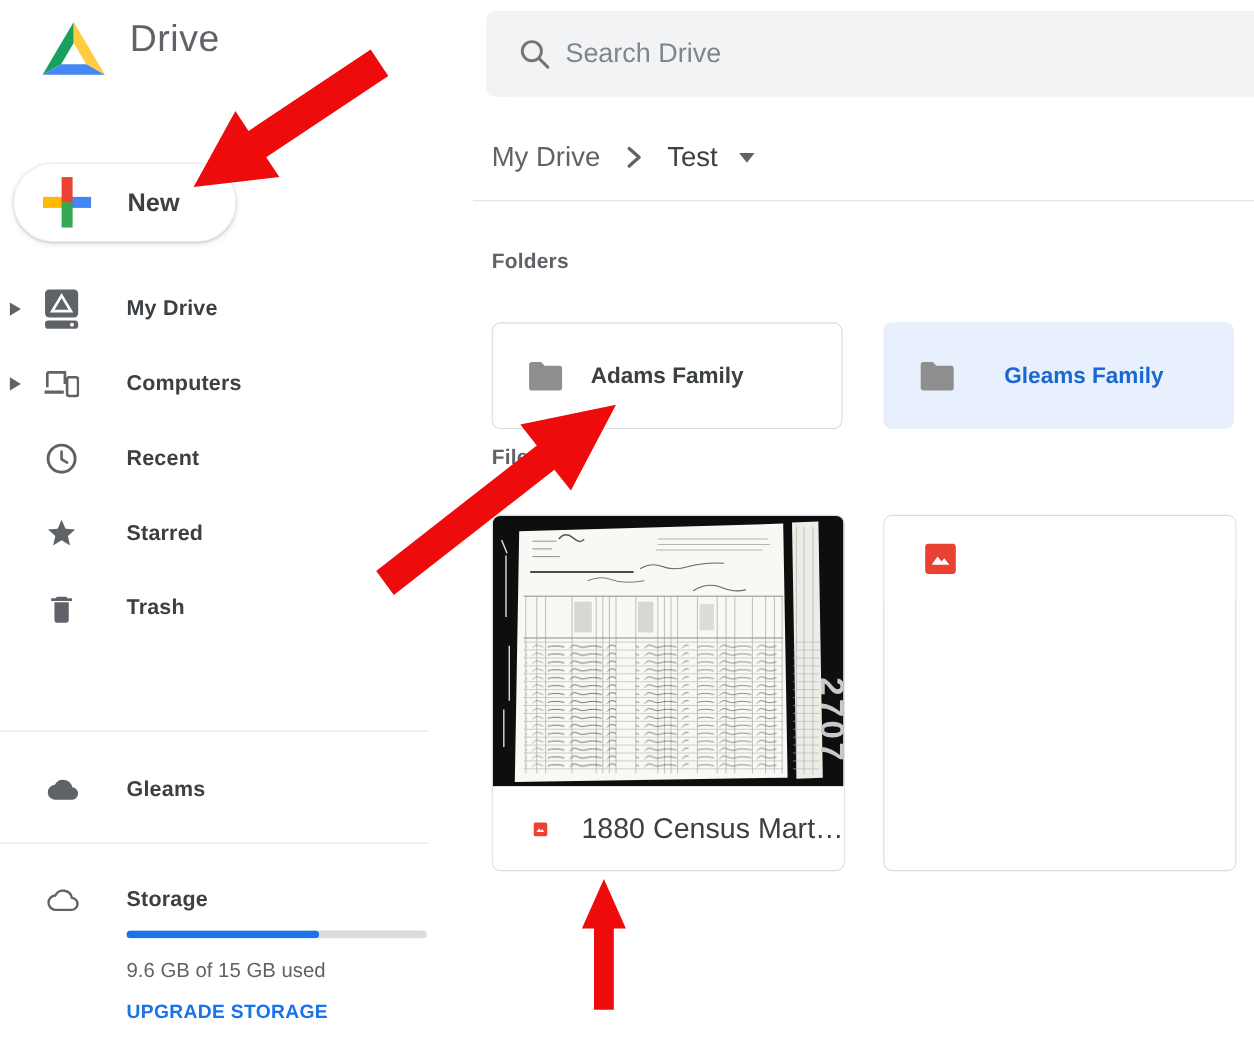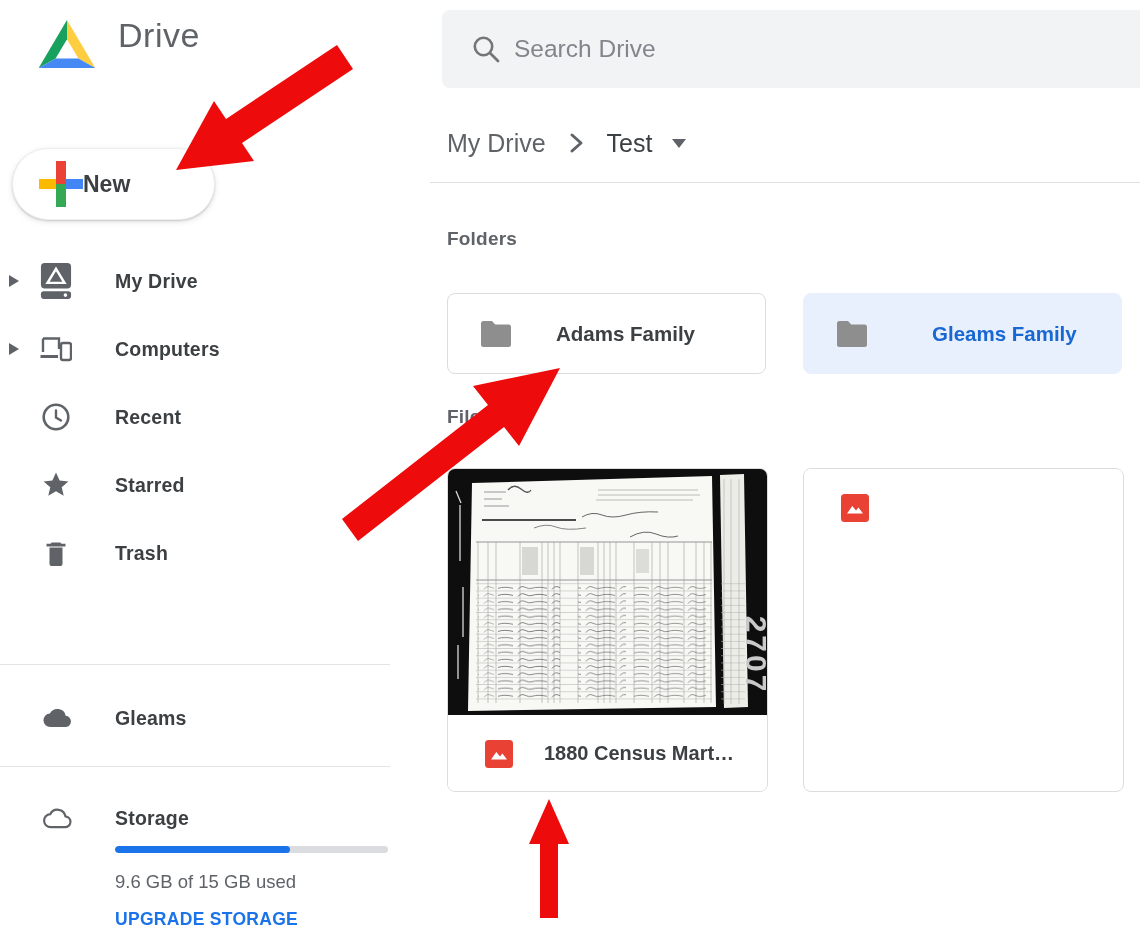--- a/index.html
+++ b/index.html
@@ -6,21 +6,21 @@
   body { font-family:"Liberation Sans", sans-serif; background:#fff; }
   .screen { position:relative; width:1140px; height:946px; overflow:hidden; background:#fff; }
 
   
   .sidebar { position:absolute; left:0; top:0; width:430px; height:946px; background:#fff; }
   .logo { position:absolute; left:35px; top:16px; display:flex; align-items:flex-start; gap:19px; cursor:pointer; }
   .logo-text { font-size:34px; color:#5f6368; letter-spacing:.5px; }
 
   .new-btn { position:absolute; left:12px; top:148px; width:203px; height:72px; background:#fff;
              border:1px solid #eceff1; border-radius:40px; display:flex; align-items:center;
-             padding-left:26px; cursor:pointer;
+             padding-left:26px; gap:33px; cursor:pointer;
              box-shadow:0 1px 2px rgba(0,0,0,.16), 0 2px 6px rgba(0,0,0,.10); }
   .new-btn span { font-size:23px; font-weight:600; color:#3c4043; }
 
   .nav { position:absolute; left:0; top:247px; width:430px; }
   .nav-row { position:relative; height:68px; cursor:pointer; }
   .caret { position:absolute; left:9px; top:28px; width:0; height:0;
            border-left:10px solid #5f6368; border-top:6px solid transparent; border-bottom:6px solid transparent; }
   .nav-icon { position:absolute; left:40px; top:50%; transform:translateY(-50%); width:32px; height:34px; display:flex; align-items:center; justify-content:center; }
   .nav-label { position:absolute; left:115px; top:50%; transform:translateY(-50%);
                font-size:19.5px; font-weight:600; color:#3c4043; letter-spacing:.2px; white-space:nowrap; }
@@ -43,34 +43,34 @@
   .crumb-sep { margin:0 23px; display:flex; align-items:center; }
   .crumb-current { font-size:25px; color:#3c4043; cursor:pointer; }
   .crumb-caret { margin-left:20px; width:0; height:0; border-top:9px solid #5f6368;
                  border-left:7px solid transparent; border-right:7px solid transparent; cursor:pointer; }
   .content-divider { position:absolute; left:430px; top:182px; width:710px; height:1px; background:#e0e0e0; }
 
   .section-heading { position:absolute; font-size:19px; font-weight:600; color:#5f6368; letter-spacing:.2px; }
   .folders-heading { left:447px; top:228px; }
   .files-heading { left:447px; top:406px; }
 
-  .folder-card { position:absolute; top:293px; width:319px; height:81px; border-radius:8px;
-                 display:flex; align-items:center; padding-left:31px; gap:43px; cursor:pointer; }
+  .folder-card { position:absolute; top:293px; width:319px; height:97px; border-radius:8px;
+                 display:flex; align-items:center; padding-left:31px; gap:24px; cursor:pointer; }
   .folder-card.plain { left:447px; background:#fff; border:1px solid #dadce0; }
   .folder-card.selected { left:803px; background:#e8f0fe; border:1px solid #e8f0fe; }
   .folder-name { font-size:20.5px; font-weight:600; color:#3c4043; }
   .folder-card.selected .folder-name { color:#1967d2;margin-left:20px; }
 
   .file-card { position:absolute; top:468px; width:321px; height:324px; border:1px solid #dadce0;
                border-radius:8px; overflow:hidden; background:#fff; cursor:pointer; }
   .file-card.census { left:447px; }
   .file-card.papers { left:803px; }
   .file-thumb { position:relative; width:100%; height:246px; overflow:hidden; }
   .file-label { height:77px; display:flex; align-items:center; padding-left:37px; gap:31px; background:#fff; }
-  .file-name { font-size:20px; font-weight:700; color:#3c4043; white-space:nowrap; }
+  .file-name { font-size:26px; font-weight:400; color:#3c4043; white-space:nowrap; }
 
   
   .papers-bg { width:100%; height:100%; background:#f2ecca; position:relative; font-family:"Liberation Serif", serif; color:#241c10; }
   .papers-bg .t { position:absolute; left:0; width:100%; text-align:center; white-space:nowrap; }
   .pp-title   { top:16px;  font-size:30px;  font-weight:700; letter-spacing:5px; word-spacing:18px; }
   .pp-edited  { top:86px;  font-size:11.5px; font-weight:700; letter-spacing:3px; color:#382e1e; }
   .pp-author  { top:122px; font-size:20.5px; font-weight:700; letter-spacing:3.5px; }
   .pp-line1   { top:158px; font-size:12.5px; font-weight:700; letter-spacing:.6px; color:#32291a; }
   .pp-line2   { top:178px; font-size:12.5px; font-weight:700; letter-spacing:.8px; color:#32291a; }
   .pp-circle  { position:absolute; left:0; top:0; }

